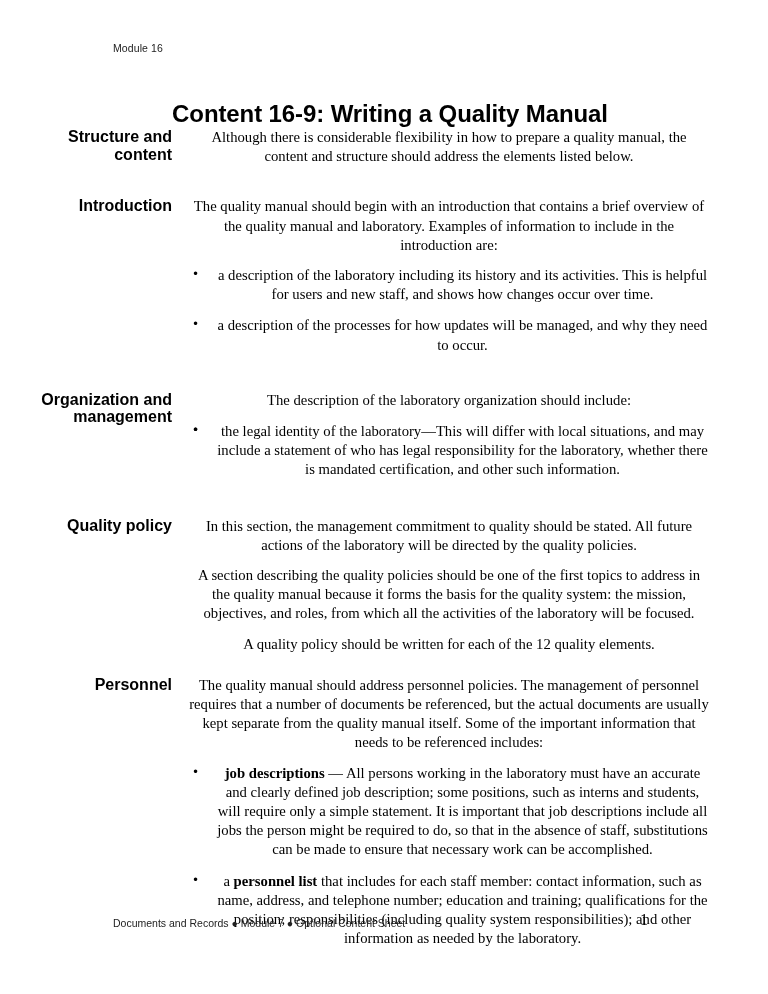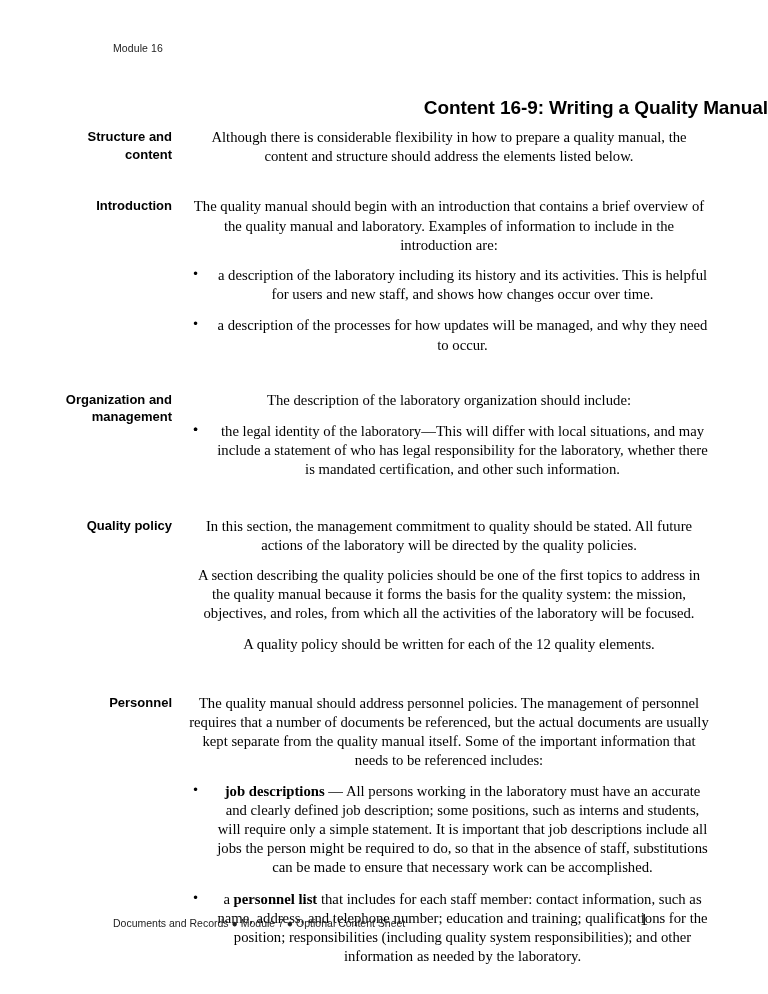--- a/index.html
+++ b/index.html
@@ -32,24 +32,24 @@
     color: #222222;
     letter-spacing: 0.1px;
   }
 
   
   .doc-title {
     position: absolute;
     left: 0;
     right: 0;
     top: 84px;
-    text-align: right;
+    text-align: center;
     font-family: "Liberation Sans", "DejaVu Sans", sans-serif;
     font-weight: bold;
-    font-size: 19px;
+    font-size: 24px;
     color: #000000;
     letter-spacing: -0.1px;
     padding-left: 12px;
   }
 
   
   .content {
     position: absolute;
     left: 0;
     top: 128px;
@@ -62,21 +62,21 @@
     width: 768px;
   }
 
   .sec-label {
     position: absolute;
     left: 40px;
     width: 132px;
     text-align: right;
     font-family: "Liberation Sans", "DejaVu Sans", sans-serif;
     font-weight: bold;
-    font-size: 13px;
+    font-size: 16px;
     line-height: 17.5px;
     color: #000000;
   }
 
   .sec-body {
     margin-left: 188px;
     width: 522px;
     font-family: "Liberation Serif", "DejaVu Serif", serif;
     font-size: 14.7px;
     line-height: 19.2px;
@@ -179,21 +179,21 @@
             <span class="bullet-glyph">•</span>
           </li>
           <li>
             <span class="bullet-glyph">•</span>
             <span>the legal identity of the laboratory—This will differ with local situations, and may include a statement of who has legal responsibility for the laboratory, whether there is mandated certification, and other such information.</span>
           </li>
         </ul>
       </div>
     </div>
 
-    <div class="section" style="margin-bottom:40px;">
+    <div class="section" style="margin-bottom:22px;">
       <div class="sec-label">Quality policy</div>
       <div class="sec-body">
         <p class="para">In this section, the management commitment to quality should be stated. All future actions of the laboratory will be directed by the quality policies.</p>
         <p class="para">A section describing the quality policies should be one of the first topics to address in the quality manual because it forms the basis for the quality system: the mission, objectives, and roles, from which all the activities of the laboratory will be focused.</p>
         <p class="para">A quality policy should be written for each of the 12 quality elements.</p>
       </div>
     </div>
 
     <div class="section">
       <div class="sec-label">Personnel</div>

